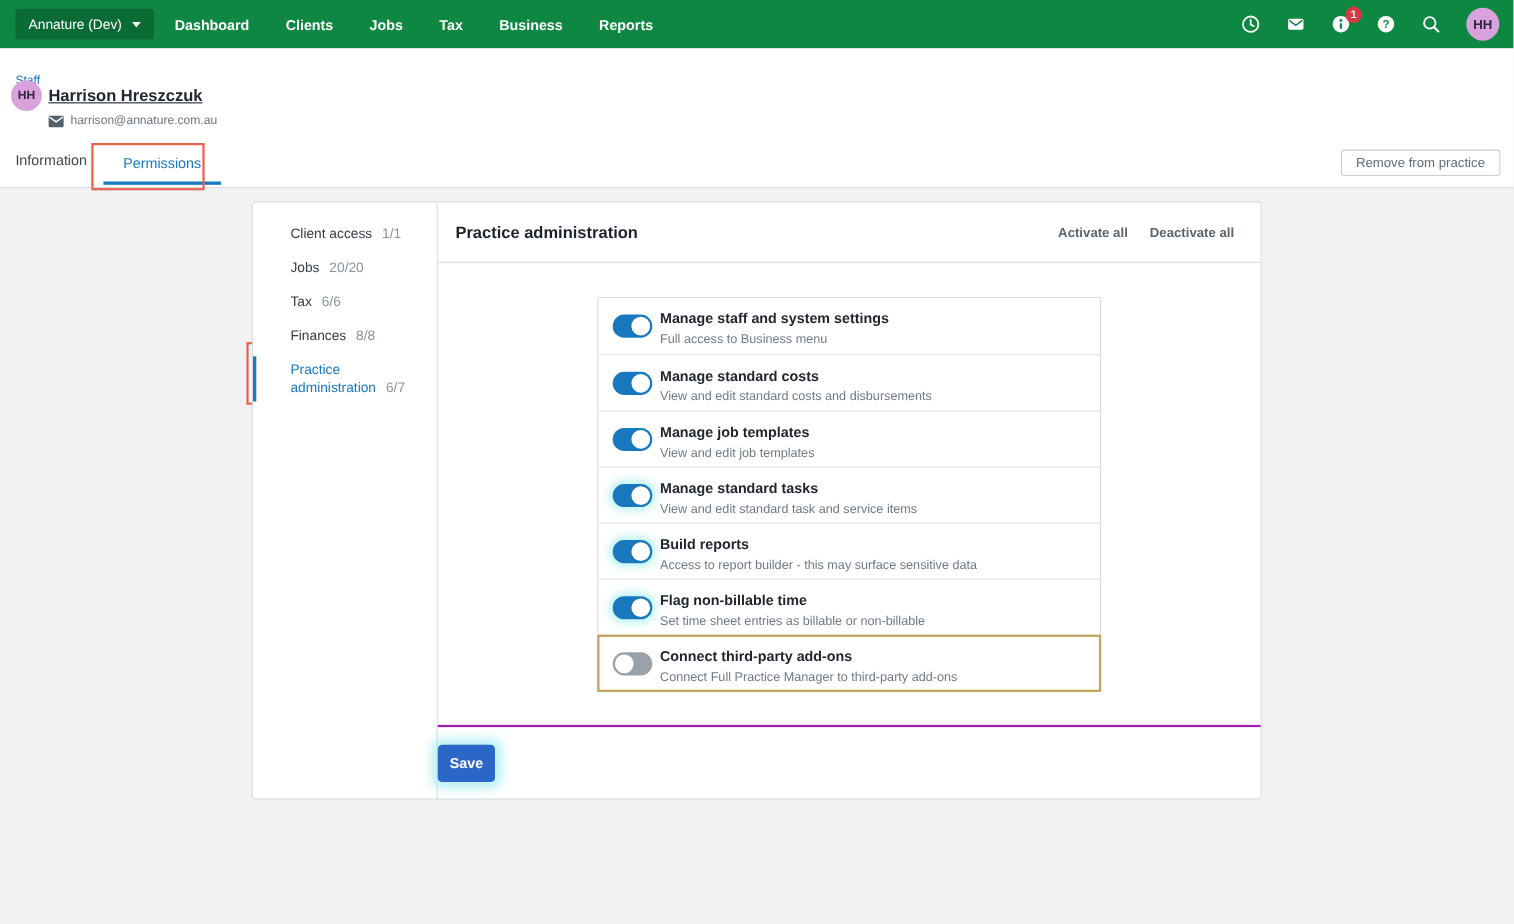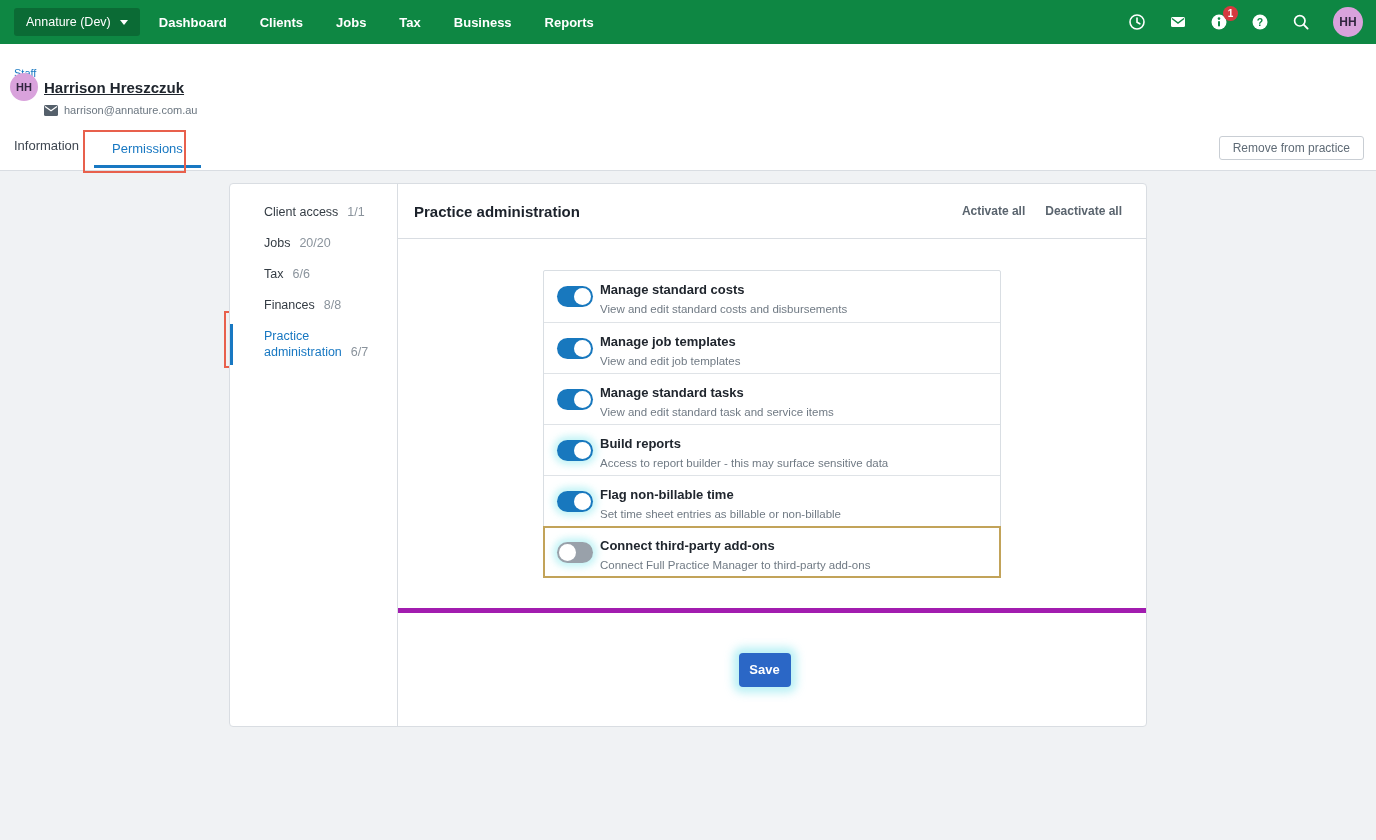--- a/index.html
+++ b/index.html
@@ -77,22 +77,22 @@
   .switch.off { background:#99a1aa; }
   .knob { position:absolute; top:2px; width:17px; height:17px; border-radius:50%; background:#fff; }
   .on .knob { right:2px; } .off .knob { left:2px; }
   .row:nth-child(n+4):nth-child(-n+6) .switch { box-shadow:0 0 7px 4px rgba(148,233,238,.55); }
   .row-text { min-width:0; }
   .row-title { font-size:13px; font-weight:bold; color:#20262e; line-height:1.15; }
   .row-desc { font-size:11.5px; color:#707a84; margin-top:5px; }
   .anno-gold { position:absolute; inset:-1px; border:2px solid #c2a359; pointer-events:none; }
 
   
-  .footer { margin-top:30px; border-top:5px solid #a21caf; flex:1; display:flex;
-    align-items:center; justify-content:center; padding-right:15px; }
+  .footer { margin-top:30px; border-top:2px solid #a21caf; flex:1; display:flex;
+    align-items:center; justify-content:flex-start; padding-right:15px; }
   .save-btn { background:#2b67c6; color:#fff; font-size:13px; font-weight:bold; border:none;
     border-radius:4px; width:52px; height:34px; font-family:inherit; cursor:pointer;
     box-shadow:0 0 9px 6px rgba(154,233,240,.65); }
 </style>
 </head>
 <body>
 
 <div class="page">
 
   <div class="header">
@@ -193,20 +193,29 @@
           <span>Deactivate all</span>
         </div>
       </div>
 
       <div class="card">
         <div class="row">
           <div class="switch on">
               <span class="knob"></span>
             </div>
           <div class="row-text">
+            <div class="row-title">Manage staff and system settings</div>
+            <div class="row-desc">Full access to Business menu</div>
+          </div>
+        </div>
+        <div class="row">
+          <div class="switch on">
+              <span class="knob"></span>
+            </div>
+          <div class="row-text">
             <div class="row-title">Manage standard costs</div>
             <div class="row-desc">View and edit standard costs and disbursements</div>
           </div>
         </div>
         <div class="row">
           <div class="switch on">
               <span class="knob"></span>
             </div>
           <div class="row-text">
             <div class="row-title">Manage job templates</div>

